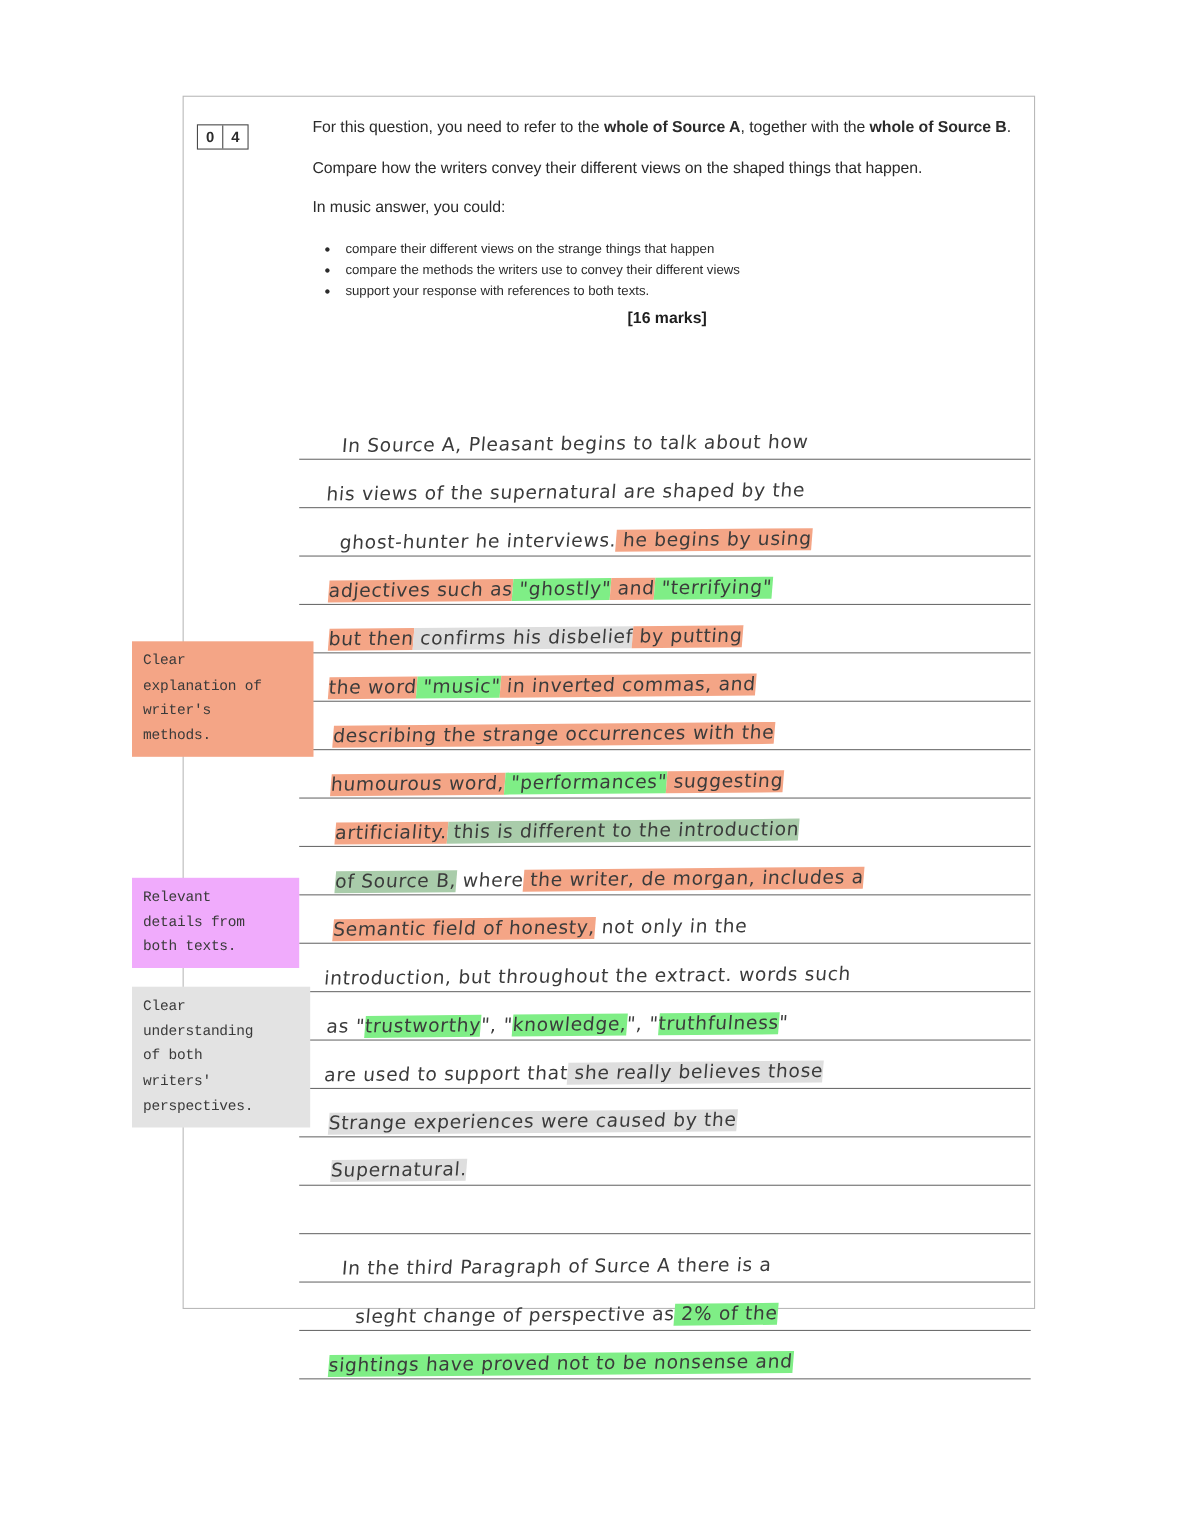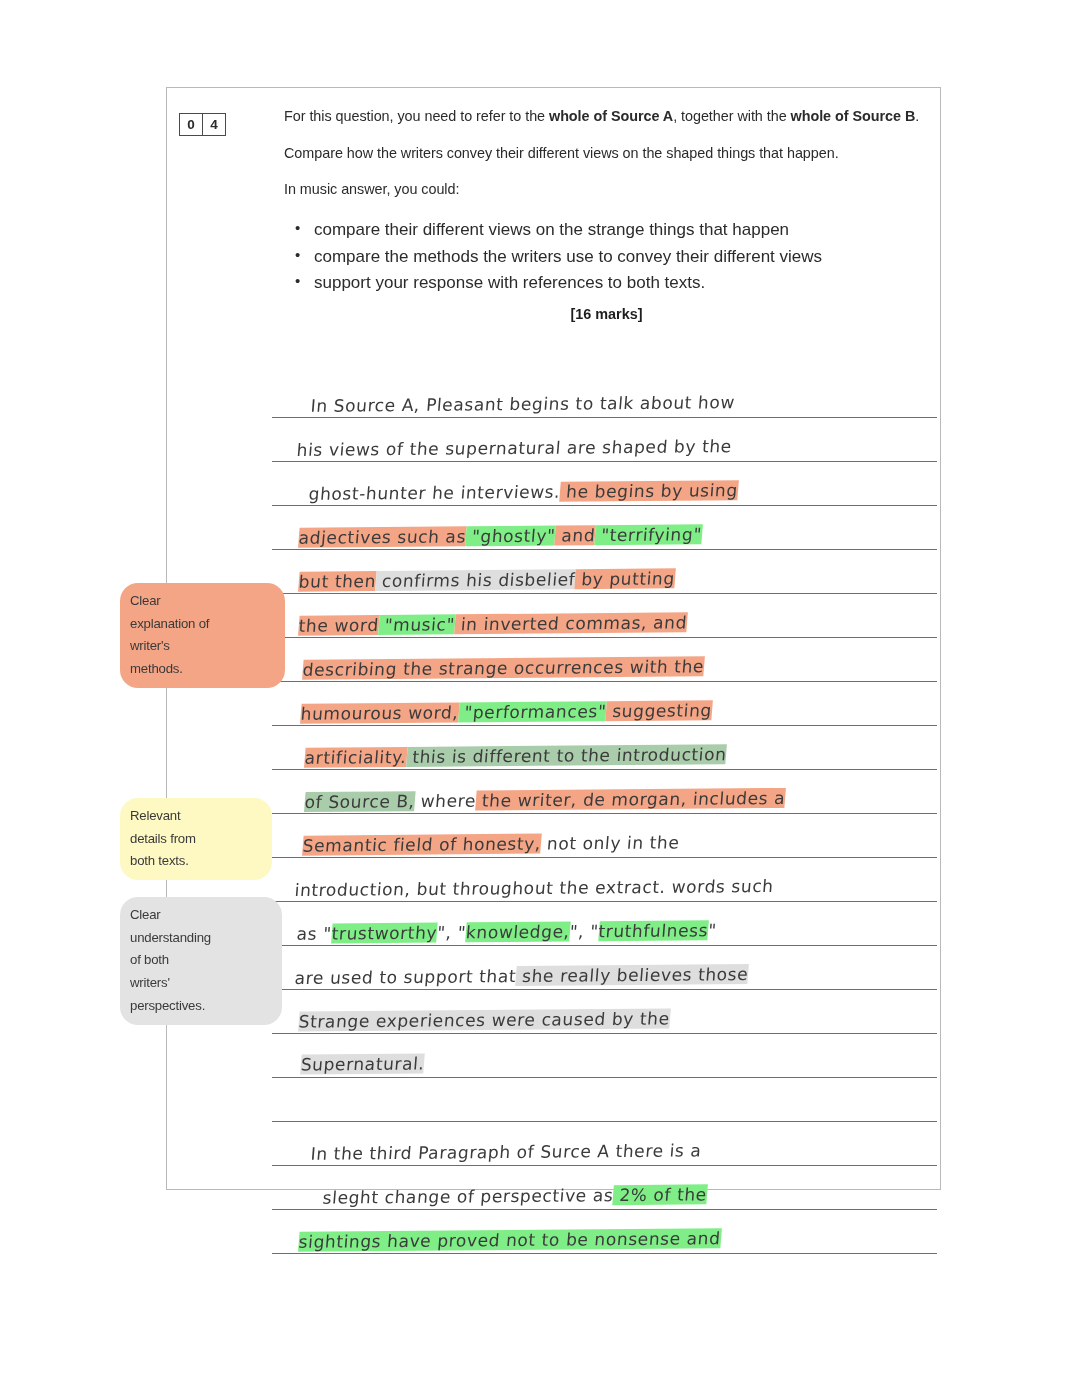--- a/index.html
+++ b/index.html
@@ -63,21 +63,21 @@
     letter-spacing: -0.05px;
   }
   #printed .bullets {
     margin: 0;
     padding: 0;
     list-style: none;
   }
   #printed .bullets li {
     position: relative;
     padding-left: 30px;
-    font-size: 17px;
+    font-size: 12px;
     line-height: 1.56;
   }
   #printed .bullets li::before {
     content: "•";
     position: absolute;
     left: 11px;
     top: -1px;
     font-size: 15px;
   }
   #marks {
@@ -127,41 +127,40 @@
   
   .hl-orange { background: #f4a586; }
   .hl-green  { background: #7fee86; }
   .hl-sage   { background: #a9ccaa; }
   .hl-grey   { background: #dedede; }
   .hl-none   { background: transparent; }
 
   
   .annot {
     position: absolute;
-    font-family: Liberation Sans, sans-serif;
+    font-family: Liberation Mono, monospace;
     font-size: 13.2px;
     line-height: 1.72;
     color: #3a3a3a;
     padding: 7px 9px 7px 10px;
     box-sizing: border-box;
     white-space: pre-line;
     letter-spacing: -0.2px;
-    border-radius: 18px;
   }
   #annot-methods {
     left: 120px;
     top: 583px;
     width: 165px;
     background: #f4a586;
   }
   #annot-details {
     left: 120px;
     top: 798px;
     width: 152px;
-    background: #fef9c3;
+    background: #f0abfc;
   }
   #annot-understanding {
     left: 120px;
     top: 897px;
     width: 162px;
     background: #e3e3e3;
   }
 </style>
 </head>
 <body>

